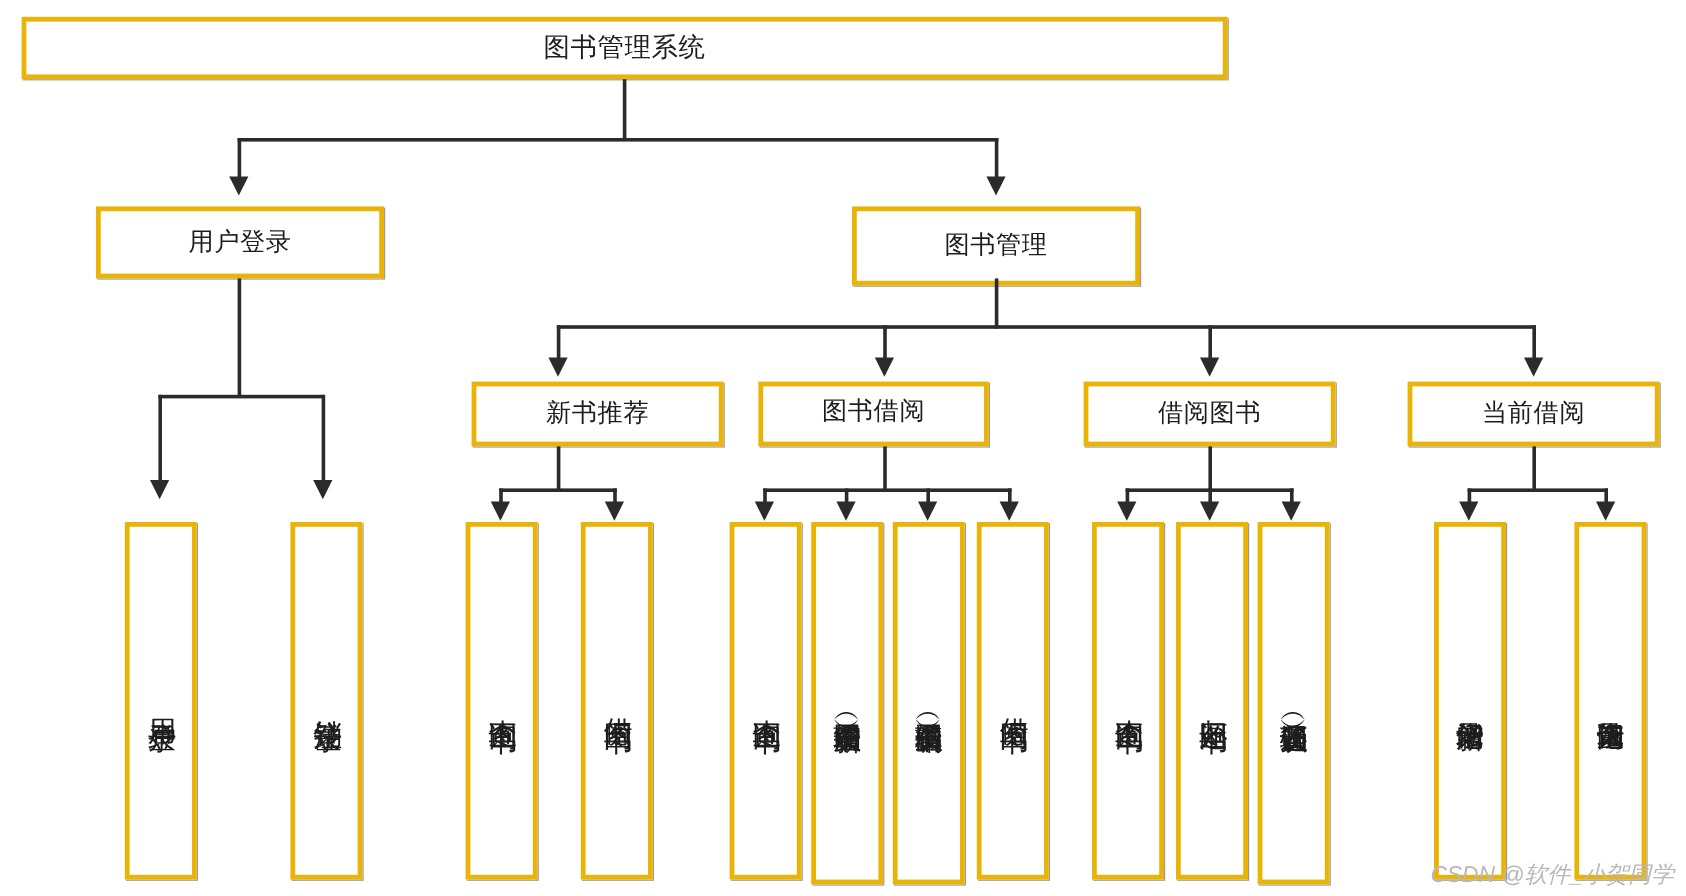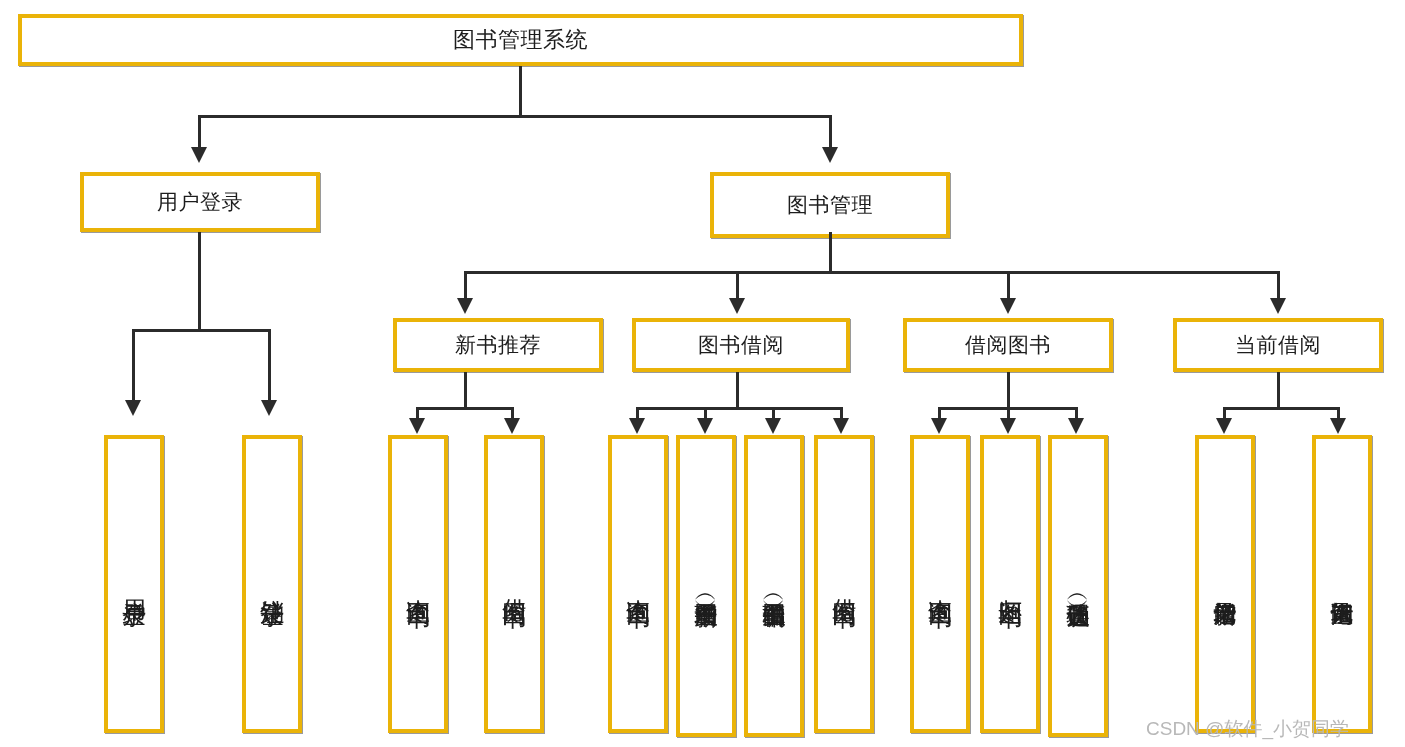--- a/index.html
+++ b/index.html
@@ -130,21 +130,21 @@
   <div class="conn vline" style="left:736px; top:271px; width:3px; height:31px;"></div>
   <div class="arrow" style="left:729px; top:298px;"></div>
   <div class="conn vline" style="left:1007px; top:271px; width:3px; height:31px;"></div>
   <div class="arrow" style="left:1000px; top:298px;"></div>
   <div class="conn vline" style="left:1277px; top:271px; width:3px; height:31px;"></div>
   <div class="arrow" style="left:1270px; top:298px;"></div>
 
   <div class="node horiz" style="left:361px; top:318px; width:210px; height:54px;margin-left:32px;">
     <span class="label">新书推荐</span>
   </div>
-  <div class="node horiz" style="left:632px; top:318px; width:218px; height:54px;">
+  <div class="node horiz" style="left:632px; top:318px; width:192px; height:54px;font-family:Liberation Mono, monospace;">
     <span class="label">图书借阅</span>
   </div>
   <div class="node horiz" style="left:903px; top:318px; width:210px; height:54px;">
     <span class="label">借阅图书</span>
   </div>
   <div class="node horiz" style="left:1173px; top:318px; width:210px; height:54px;">
     <span class="label">当前借阅</span>
   </div>
 
   <div class="conn vline" style="left:464px; top:372px; width:3px; height:38px;"></div>
@@ -218,15 +218,15 @@
     <span class="label">确认归还（管理员）</span>
   </div>
 
   <div class="node vert tight" style="left:1195px; top:435px; width:60px; height:298px;">
     <span class="label">新增借阅记录</span>
   </div>
   <div class="node vert tight" style="left:1312px; top:435px; width:60px; height:298px;">
     <span class="label">查询借阅记录</span>
   </div>
 
-  <div id="watermark" style="left:1146px; top:716px;">CSDN @软件_小贺同学</div>
+  <div id="watermark" style="left:1192px; top:716px;font-style:italic;">CSDN @软件_小贺同学</div>
 
 </div>
 
 </body></html>

